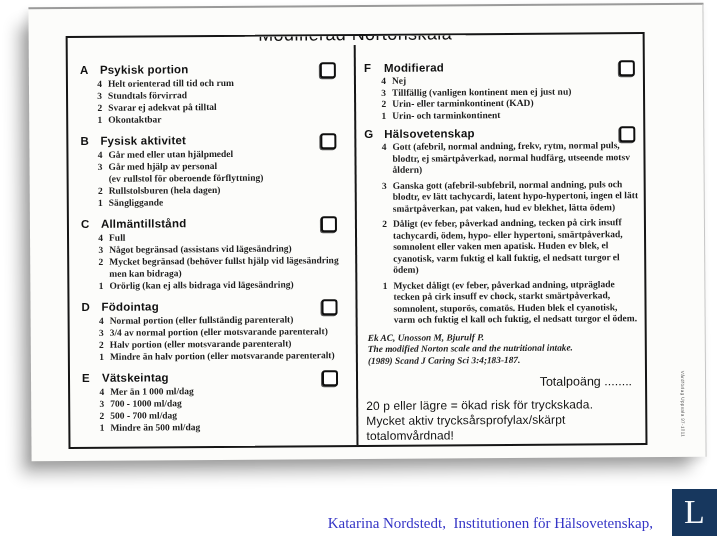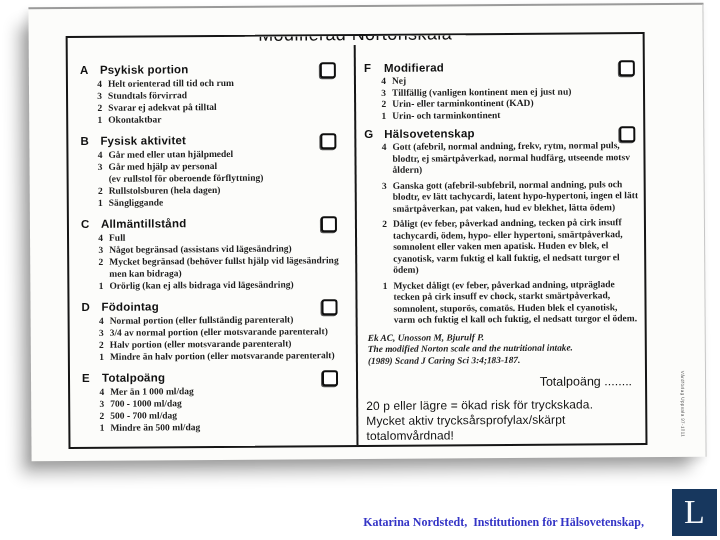--- a/index.html
+++ b/index.html
@@ -43,22 +43,22 @@
   
   .reference{margin:6px 0 0 2px;font-family:"Liberation Serif",serif;font-style:italic;font-weight:700;
              font-size:9.3px;line-height:11.5px;color:#1d1d1d;}
   .total-label{margin:9px 8px 0 0;text-align:right;font-size:12.5px;font-weight:500;color:#111;}
   .note{margin-top:9px;font-size:12px;line-height:15px;font-weight:500;color:#111;letter-spacing:0.1px;}
 
   .print-mark{position:absolute;right:20px;top:366px;writing-mode:vertical-rl;font-size:4.5px;
               letter-spacing:0.4px;color:#555;}
 
   
-  .credit{position:absolute;right:76px;top:515px;font-family:"Liberation Serif",serif;font-weight:700;
-          font-size:12px;color:#3535c6;white-space:pre;}
+  .credit{position:absolute;right:67px;top:515px;font-family:"Liberation Serif",serif;font-weight:400;
+          font-size:15px;color:#3535c6;white-space:pre;}
   .uni-logo{position:absolute;right:3px;top:489px;width:45px;height:47px;background:#17375e;
             display:flex;align-items:center;justify-content:center;}
   .uni-logo span{color:#f5f8fb;font-family:"Liberation Serif",serif;font-size:34px;line-height:1;
                  transform:translateY(-1px);}
 </style>
 </head>
 <body>
 
 <div class="paper">
   <div class="form-box">
@@ -154,21 +154,21 @@
             <span class="item-text">Halv portion (eller motsvarande parenteralt)</span>
           </div>
           <div class="item">
             <span class="item-score">1</span>
             <span class="item-text">Mindre än halv portion (eller motsvarande parenteralt)</span>
           </div>
         </div>
         <div class="section section-e">
           <div class="sec-head">
             <span class="sec-letter">E</span>
-            <span class="sec-title">Totalpoäng</span>
+            <span class="sec-title">Vätskeintag</span>
           </div>
           <span class="checkbox"></span>
           <div class="item">
             <span class="item-score">4</span>
             <span class="item-text">Mer än 1 000 ml/dag</span>
           </div>
           <div class="item">
             <span class="item-score">3</span>
             <span class="item-text">700 - 1000 ml/dag</span>
           </div>

